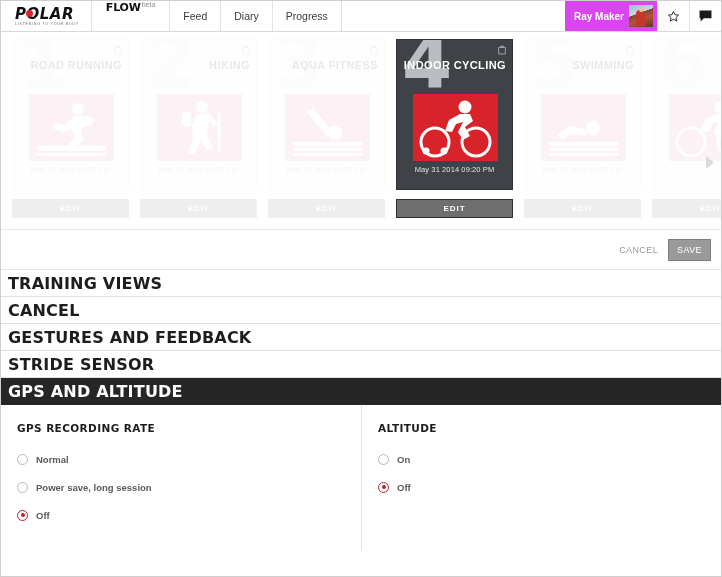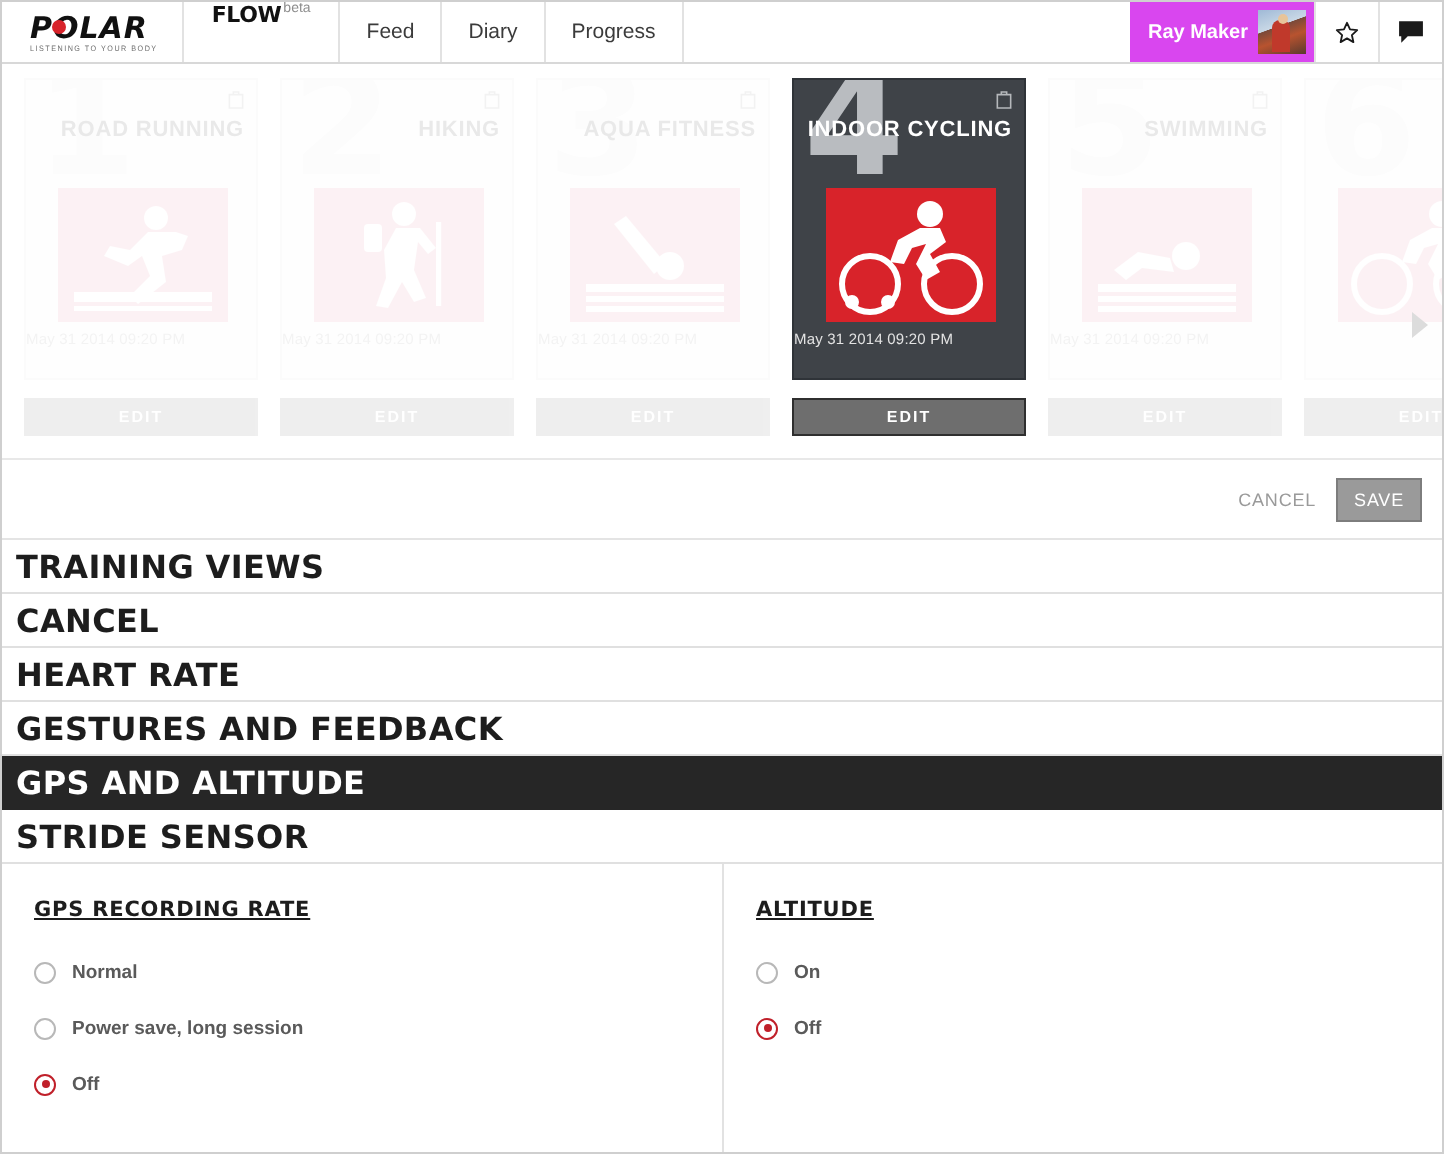--- a/index.html
+++ b/index.html
@@ -64,21 +64,21 @@
               line-height: 1; letter-spacing: -3px; }
   .card.active .card-num { color: #b9bcc0; }
   .card-title { position: absolute; left: 0; right: 6px; top: 19px; text-align: right;
                 font-size: 11px; font-weight: bold; color: #8a8a8a;
                 letter-spacing: 0.4px; }
   .card.active .card-title { color: #ffffff; }
   .card-trash { position: absolute; right: 6px; top: 5px; width: 8px; height: 10px; }
   .sport-box { position: absolute; left: 16px; top: 54px; width: 85px; height: 67px;
                background: #f2b8c6; }
   .card.active .sport-box { background: #d8232a; }
-  .card-date { position: absolute; left: 0; right: 0; bottom: 15px; 
+  .card-date { position: absolute; left: 0; right: 0; bottom: 15px; text-align: center;
                font-size: 7.5px; color: #bfbfbf; letter-spacing: 0.1px; }
   .card.active .card-date { color: #e3e3e3; }
   .edit-btn { margin-top: 9px; width: 117px; height: 19px; background: #c9c9c9;
               color: #ffffff; font-size: 8px; font-weight: bold; letter-spacing: 1px;
               display: flex; align-items: center; justify-content: center;
               border: none; cursor: pointer; font-family: "Liberation Sans", sans-serif; }
   .edit-btn.faded { opacity: 0.3; }
   .edit-btn.active { background: #6e6e6e; border: 1px solid #2f2f2f; color: #fff; }
   .carousel-next { position: absolute; right: 4px; top: 122px; width: 14px; height: 16px;
                    display:flex; align-items:center; justify-content:center; cursor: pointer; }
@@ -102,21 +102,21 @@
   .acc-item.active { background: #262626; border-bottom: 1px solid #262626; }
   .acc-item.active .acc-label { color: #ffffff; }
 
   
   .panel { display: flex; background: #fff; height: 146px; }
   .panel-col { padding: 17px 0 0 16px; position: relative; }
   .panel-col.left { width: 361px; border-right: 1px solid #e2e2e2; }
   .panel-col.right { flex: 1; }
   .panel-head { font-size: 10.5px; font-weight: bold; color: #1d1d1d;
                 letter-spacing: 0.4px; margin-bottom: 16px;
-                font-family: "DejaVu Sans", sans-serif; text-decoration: underline; }
+                font-family: "DejaVu Sans", sans-serif; }
   .radio-row { display: flex; align-items: center; height: 18px; margin-bottom: 10px;
                cursor: pointer; font-weight: bold; }
   .radio { width: 11px; height: 11px; border-radius: 50%; border: 1px solid #b8b8b8;
            background: #fff; margin-right: 8px; flex: none; position: relative; }
   .radio.on { border-color: #c0202a; }
   .radio.on::after { content: ""; position: absolute; left: 2.5px; top: 2.5px;
                      width: 4px; height: 4px; border-radius: 50%; background: #c0202a; }
   .radio-label { font-size: 9.5px; color: #5a5a5a; }
 </style>
 </head>
@@ -302,31 +302,28 @@
   </div>
 
   <div class="accordion">
     <div class="acc-item">
       <span class="acc-label">TRAINING VIEWS</span>
     </div>
     <div class="acc-item">
       <span class="acc-label">CANCEL</span>
     </div>
     <div class="acc-item">
-      <span class="acc-label">HEART RATE</span>
+      <span class="acc-label">GESTURES AND FEEDBACK</span>
     </div>
     <div class="acc-item">
-      <span class="acc-label">GESTURES AND FEEDBACK</span>
+      <span class="acc-label">STRIDE SENSOR</span>
     </div>
     <div class="acc-item active">
       <span class="acc-label">GPS AND ALTITUDE</span>
     </div>
-    <div class="acc-item">
-      <span class="acc-label">STRIDE SENSOR</span>
-    </div>
   </div>
 
   <div class="panel">
 
     <div class="panel-col left">
       <div class="panel-head">GPS RECORDING RATE</div>
 
       <div class="radio-row">
         <span class="radio"></span>
         <span class="radio-label">Normal</span>

